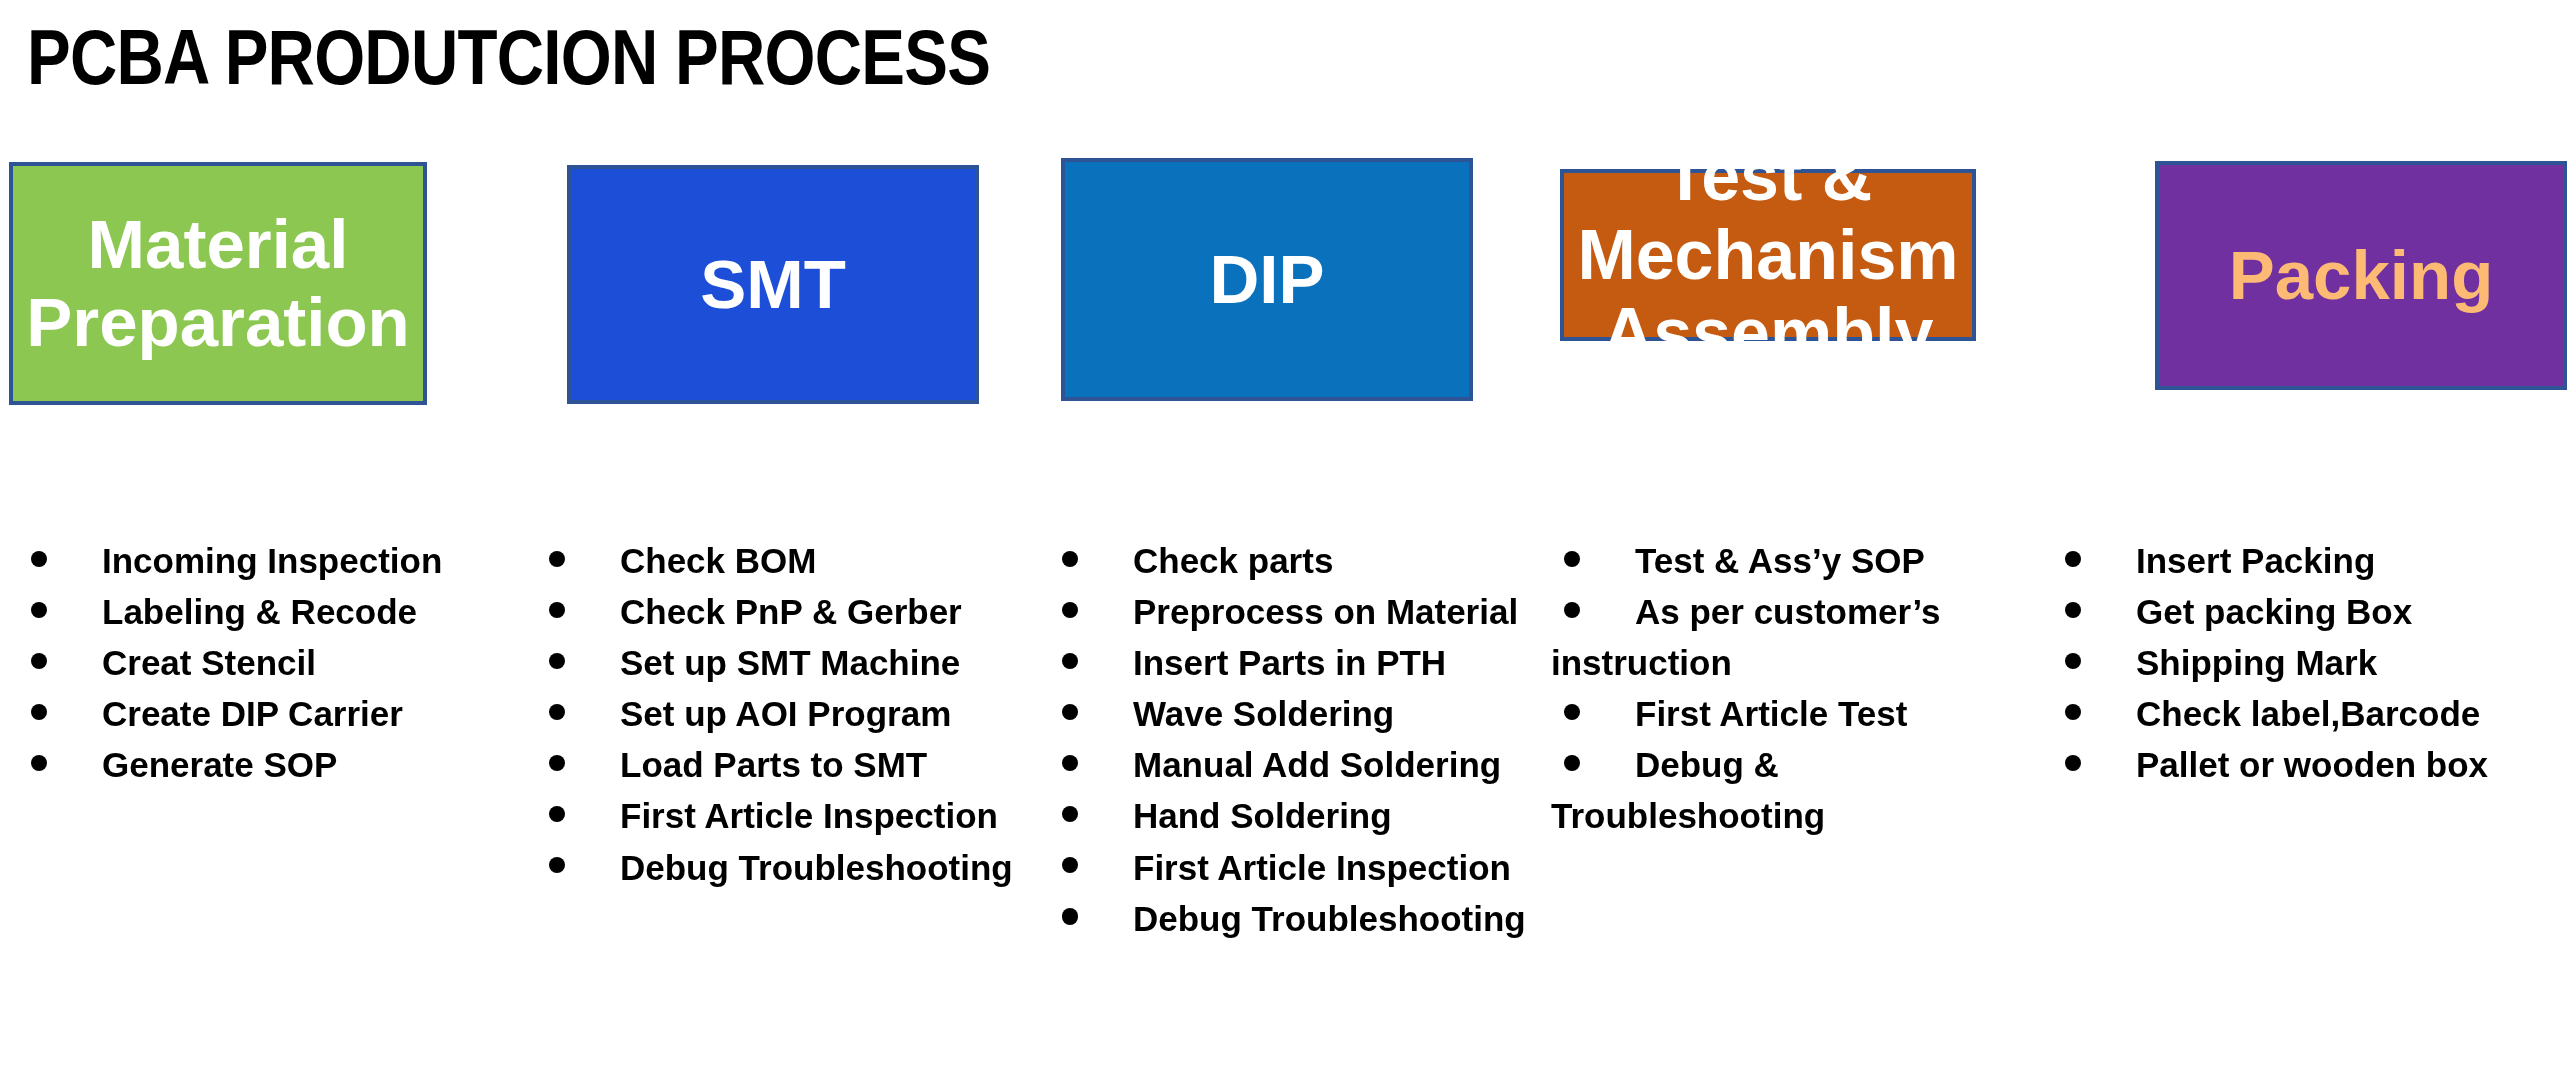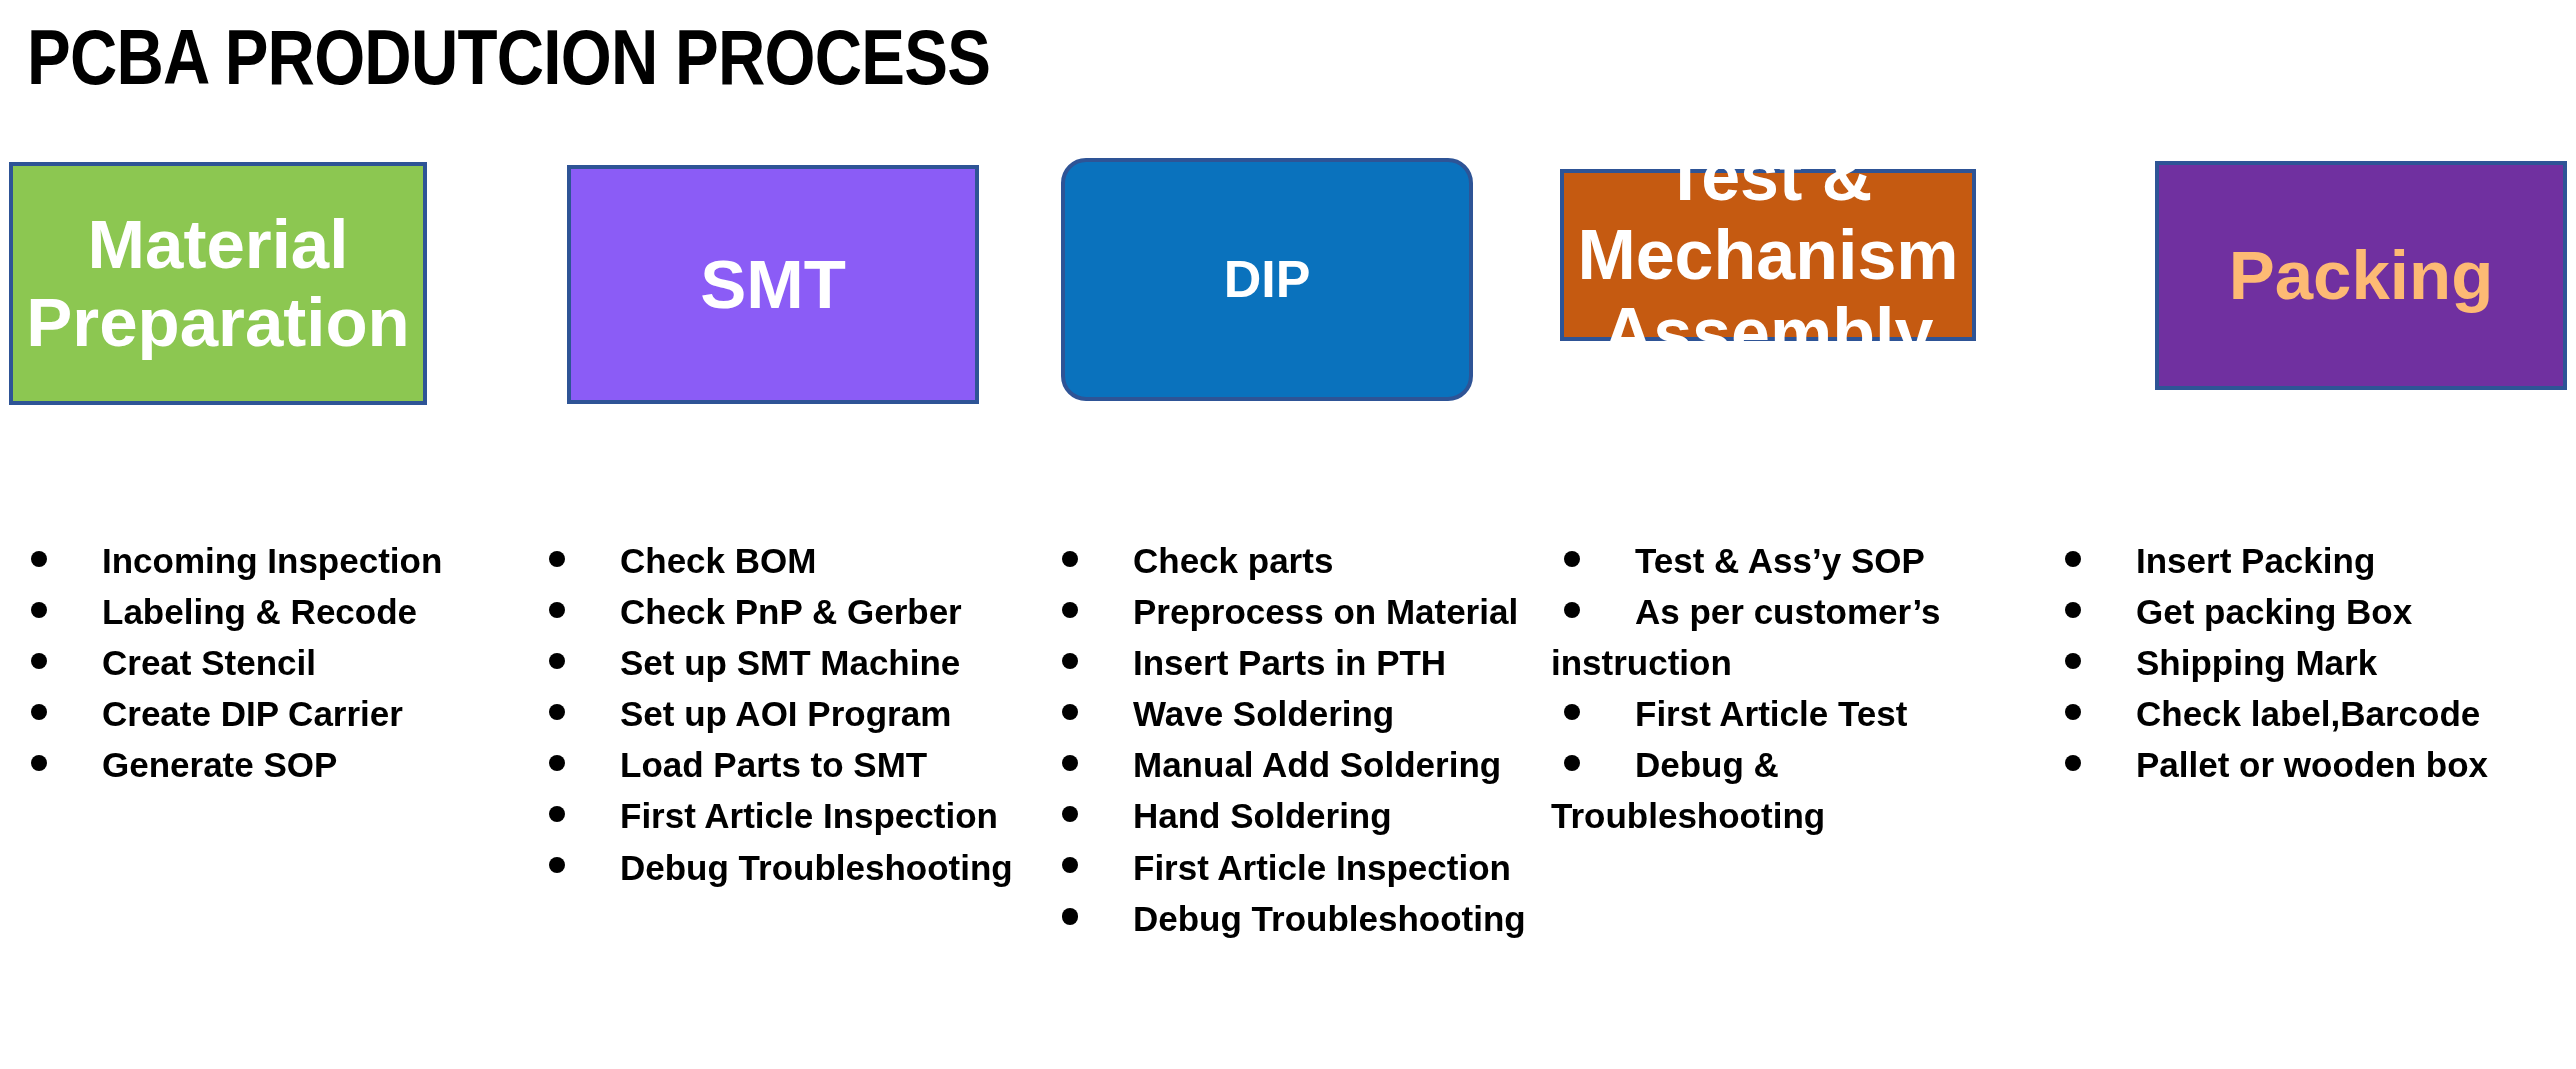--- a/index.html
+++ b/index.html
@@ -53,21 +53,21 @@
     box-sizing: border-box;
   }
   .stage-label {
     display: block;
     width: 100%;
     white-space: pre-line;
   }
 
   .stage-0 { left: 9px;   top: 162px; width: 418px;  height: 243px; font-size: 69px; }
   .stage-1 { left: 567px;  top: 165px; width: 412px;  height: 239px; font-size: 69px; }
-  .stage-2 { left: 1061px; top: 158px; width: 412px;  height: 243px; font-size: 52px; border-radius: 25px; }
+  .stage-2 { left: 1061px; top: 158px; width: 412px;  height: 243px; font-size: 69px; }
   .stage-3 { left: 1560px; top: 169px; width: 416px;  height: 172px; font-size: 70px; }
   .stage-4 { left: 2114px; top: 161px; width: 412px;  height: 229px; font-size: 69px; }
 
   
   #columns {
     position: absolute;
     left: 0;
     top: 0;
     width: 2576px;
     height: 1070px;
@@ -110,21 +110,21 @@
 </head>
 <body>
 
 <div id="page-title">PCBA PRODUTCION PROCESS</div>
 
 <div id="stage-row">
   <div class="stage-box stage-0" style="background: rgb(140, 199, 81); border-color: rgb(46, 84, 150); color: rgb(255, 255, 255);">
     <span class="stage-label">Material
 Preparation</span>
   </div>
-  <div class="stage-box stage-1" style="background: #8b5cf6; border-color: rgb(46, 84, 150); color: rgb(255, 255, 255);">
+  <div class="stage-box stage-1" style="background: #1d4ed8; border-color: rgb(46, 84, 150); color: rgb(255, 255, 255);">
     <span class="stage-label">SMT</span>
   </div>
   <div class="stage-box stage-2" style="background: rgb(10, 114, 189); border-color: rgb(46, 84, 150); color: rgb(255, 255, 255);">
     <span class="stage-label">DIP</span>
   </div>
   <div class="stage-box stage-3" style="background: rgb(197, 90, 17); border-color: rgb(46, 84, 150); color: rgb(255, 255, 255);">
     <span class="stage-label">Test &amp;
 Mechanism
 Assembly</span>
   </div>

